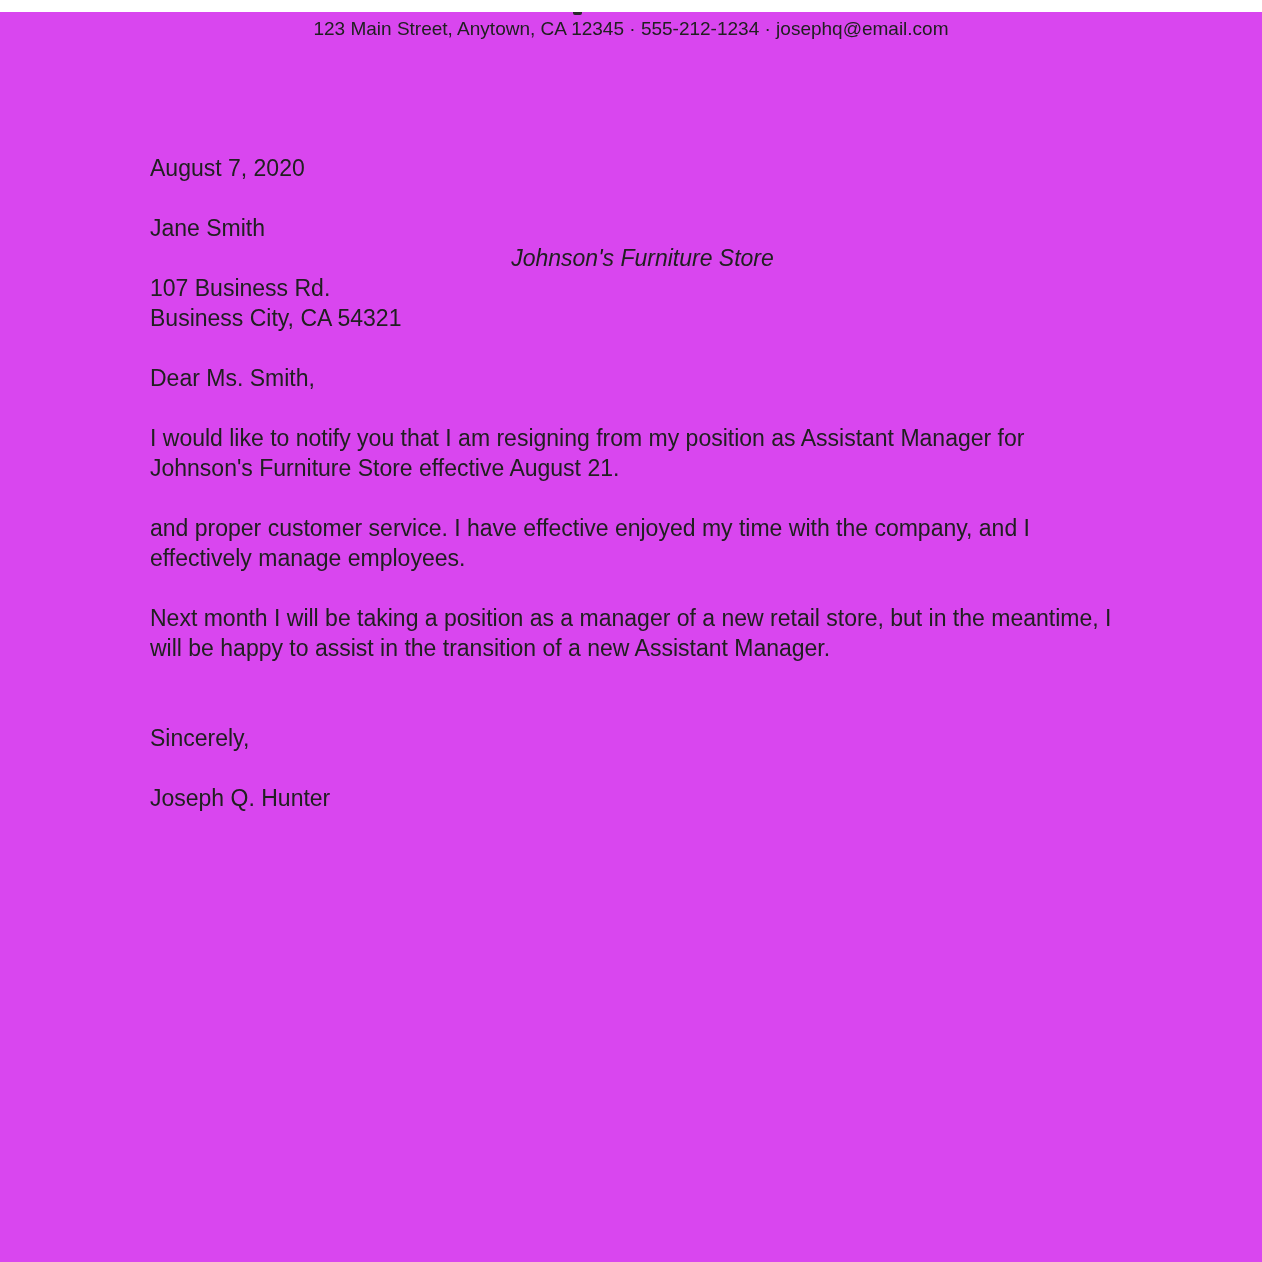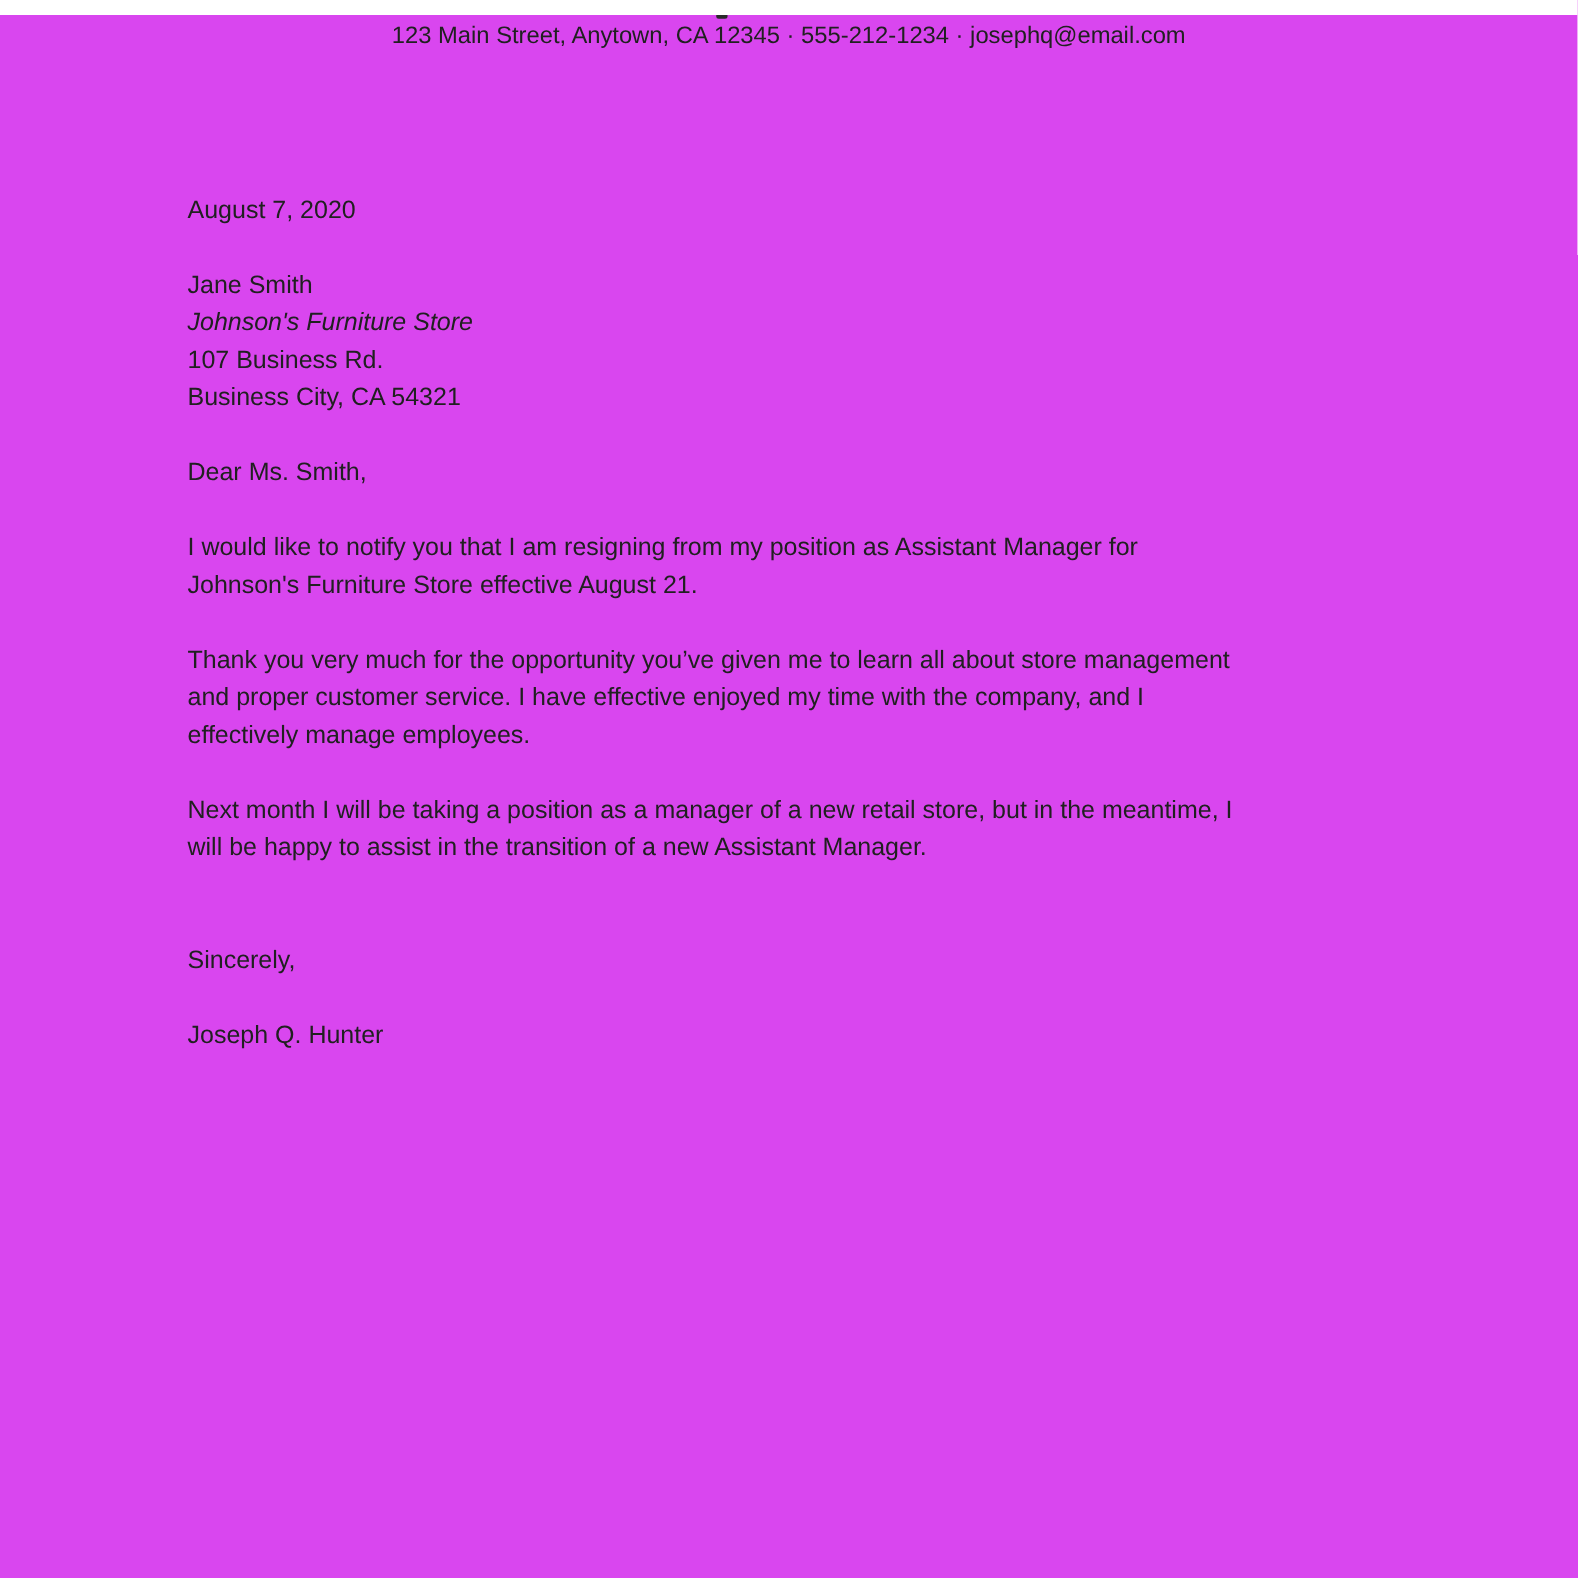--- a/index.html
+++ b/index.html
@@ -37,29 +37,29 @@
     padding-top: 4px;
     font-size: 19px;
     line-height: 26px;
     white-space: pre;
   }
   .letter-body {
     position: absolute;
     left: 150px;
     top: 141px;
     width: 985px;
-    font-size: 20px;
+    font-size: 23px;
     line-height: 30px;
   }
   .line {
     white-space: pre;
   }
   .mt-1 { margin-top: 30px; }
   .mt-2 { margin-top: 60px; }
-  .italic { font-style: italic; }
+  .italic { font-style: italic; text-align: center; }
 </style>
 </head>
 <body>
 
 <div class="page">
 
   <div class="letterhead">
     <div class="name-fragment"></div>
     <div class="contact-line">123 Main Street, Anytown, CA 12345 · 555-212-1234 · josephq@email.com</div>
   </div>
@@ -76,21 +76,20 @@
     </div>
 
     <div class="line mt-1">Dear Ms. Smith,</div>
 
     <div class="paragraph mt-1">
       <div class="line">I would like to notify you that I am resigning from my position as Assistant Manager for</div>
       <div class="line">Johnson's Furniture Store effective August 21.</div>
     </div>
 
     <div class="paragraph mt-1">
-      <div class="line">Thank you very much for the opportunity you’ve given me to learn all about store management</div>
       <div class="line">and proper customer service. I have effective enjoyed my time with the company, and I</div>
       <div class="line">effectively manage employees.</div>
     </div>
 
     <div class="paragraph mt-1">
       <div class="line">Next month I will be taking a position as a manager of a new retail store, but in the meantime, I</div>
       <div class="line">will be happy to assist in the transition of a new Assistant Manager.</div>
     </div>
 
     <div class="line mt-2">Sincerely,</div>

